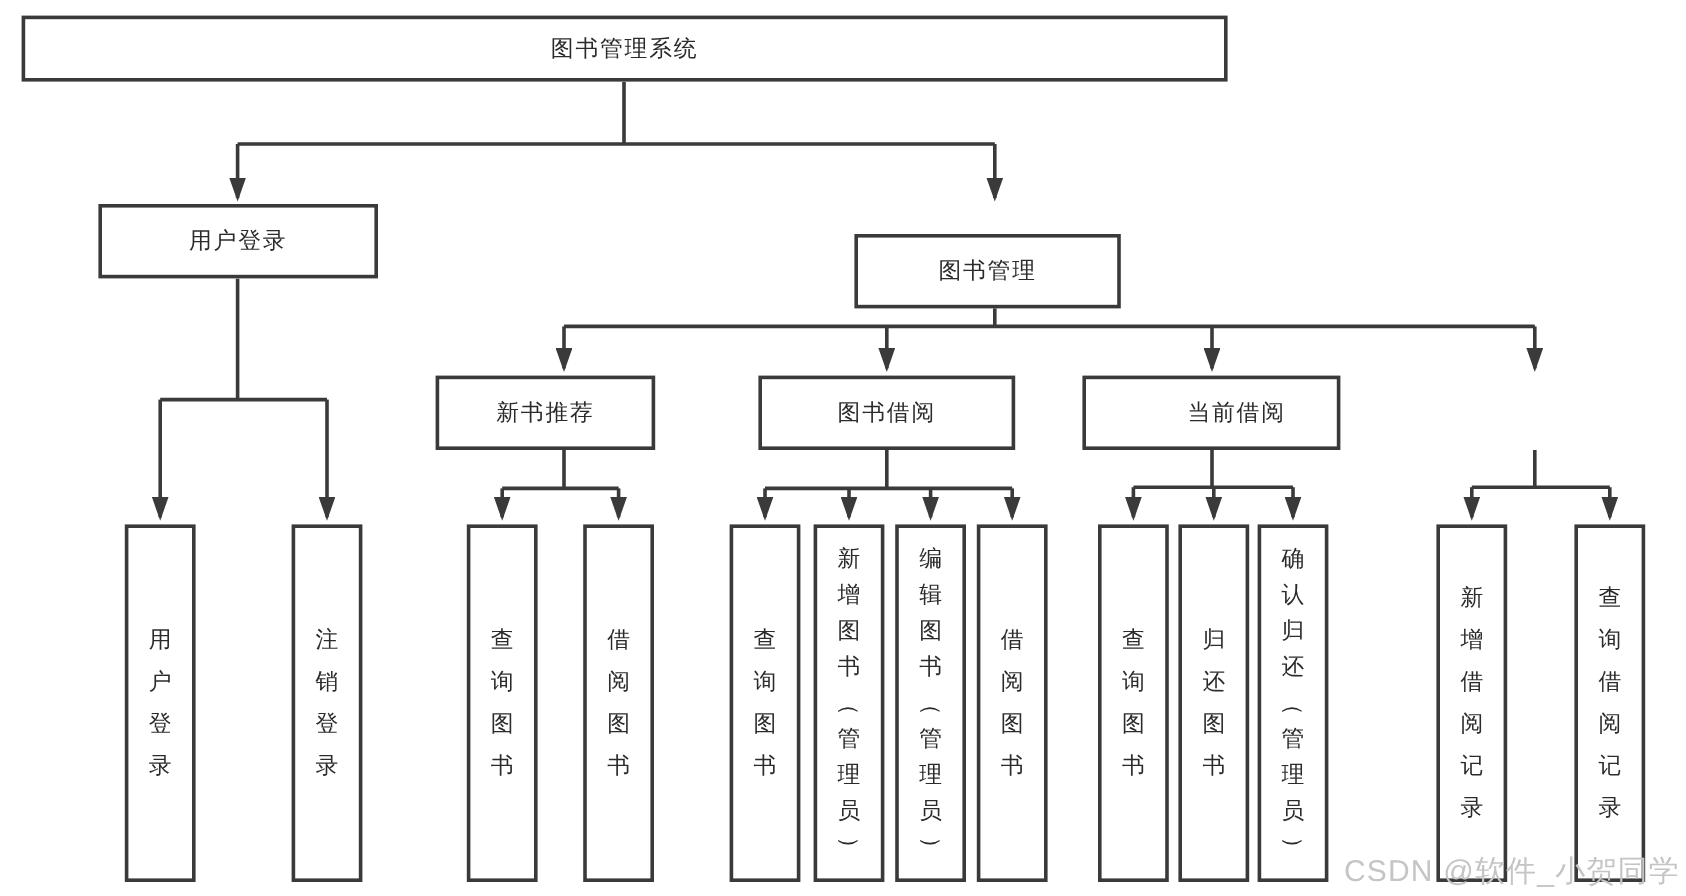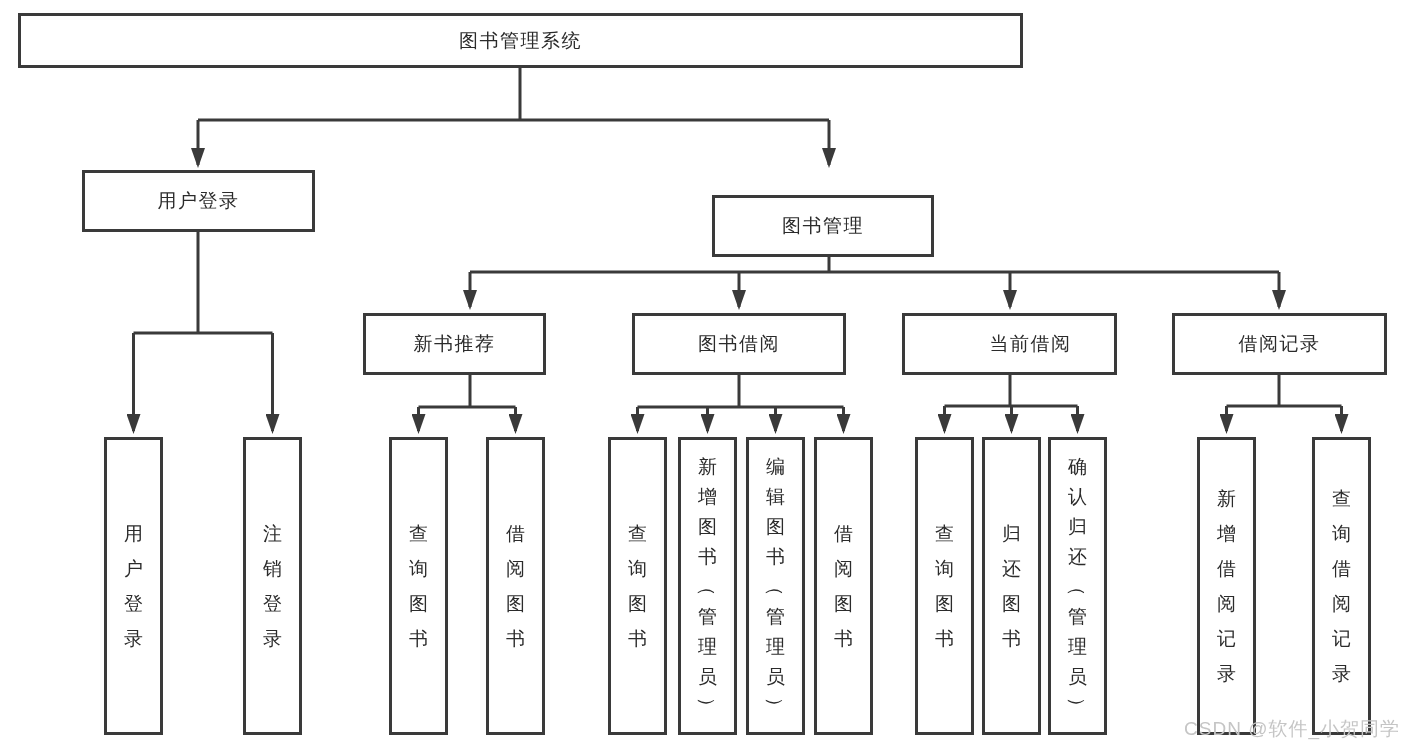--- a/index.html
+++ b/index.html
@@ -26,21 +26,21 @@
     display:flex; flex-direction:column;
     align-items:center; justify-content:center;
     width:100%; height:100%;
     font-size:19px; line-height:1;
   }
   .vtext span { display:block; }
   .vtext span.rot { transform:rotate(90deg); }
   .watermark {
     position:absolute;
     right:5px; bottom:5px;
-    font-size:19px;
+    font-size:25px;
     color:#c5c5c5;
     letter-spacing:1px;
     z-index:3;
     white-space:nowrap;
   }
 </style>
 </head>
 <body>
 
 <div class="canvas">
@@ -100,23 +100,20 @@
   </div>
 
   <div class="box h" style="left:363px; top:313px; width:183px; height:62px;">
     <span>新书推荐</span>
   </div>
   <div class="box h" style="left:632px; top:313px; width:214px; height:62px;">
     <span>图书借阅</span>
   </div>
   <div class="box h" style="left:902px; top:313px; width:215px; height:62px;padding-left:42px;">
     <span>当前借阅</span>
-  </div>
-  <div class="box h" style="left:1172px; top:313px; width:215px; height:62px;">
-    <span>借阅记录</span>
   </div>
 
   <div class="box v" style="left:104px; top:437px; width:59px; height:298px;">
     <div class="vtext" style="gap: 16px;">
         <span>用</span>
         <span>户</span>
         <span>登</span>
         <span>录</span>
       </div>
   </div>

